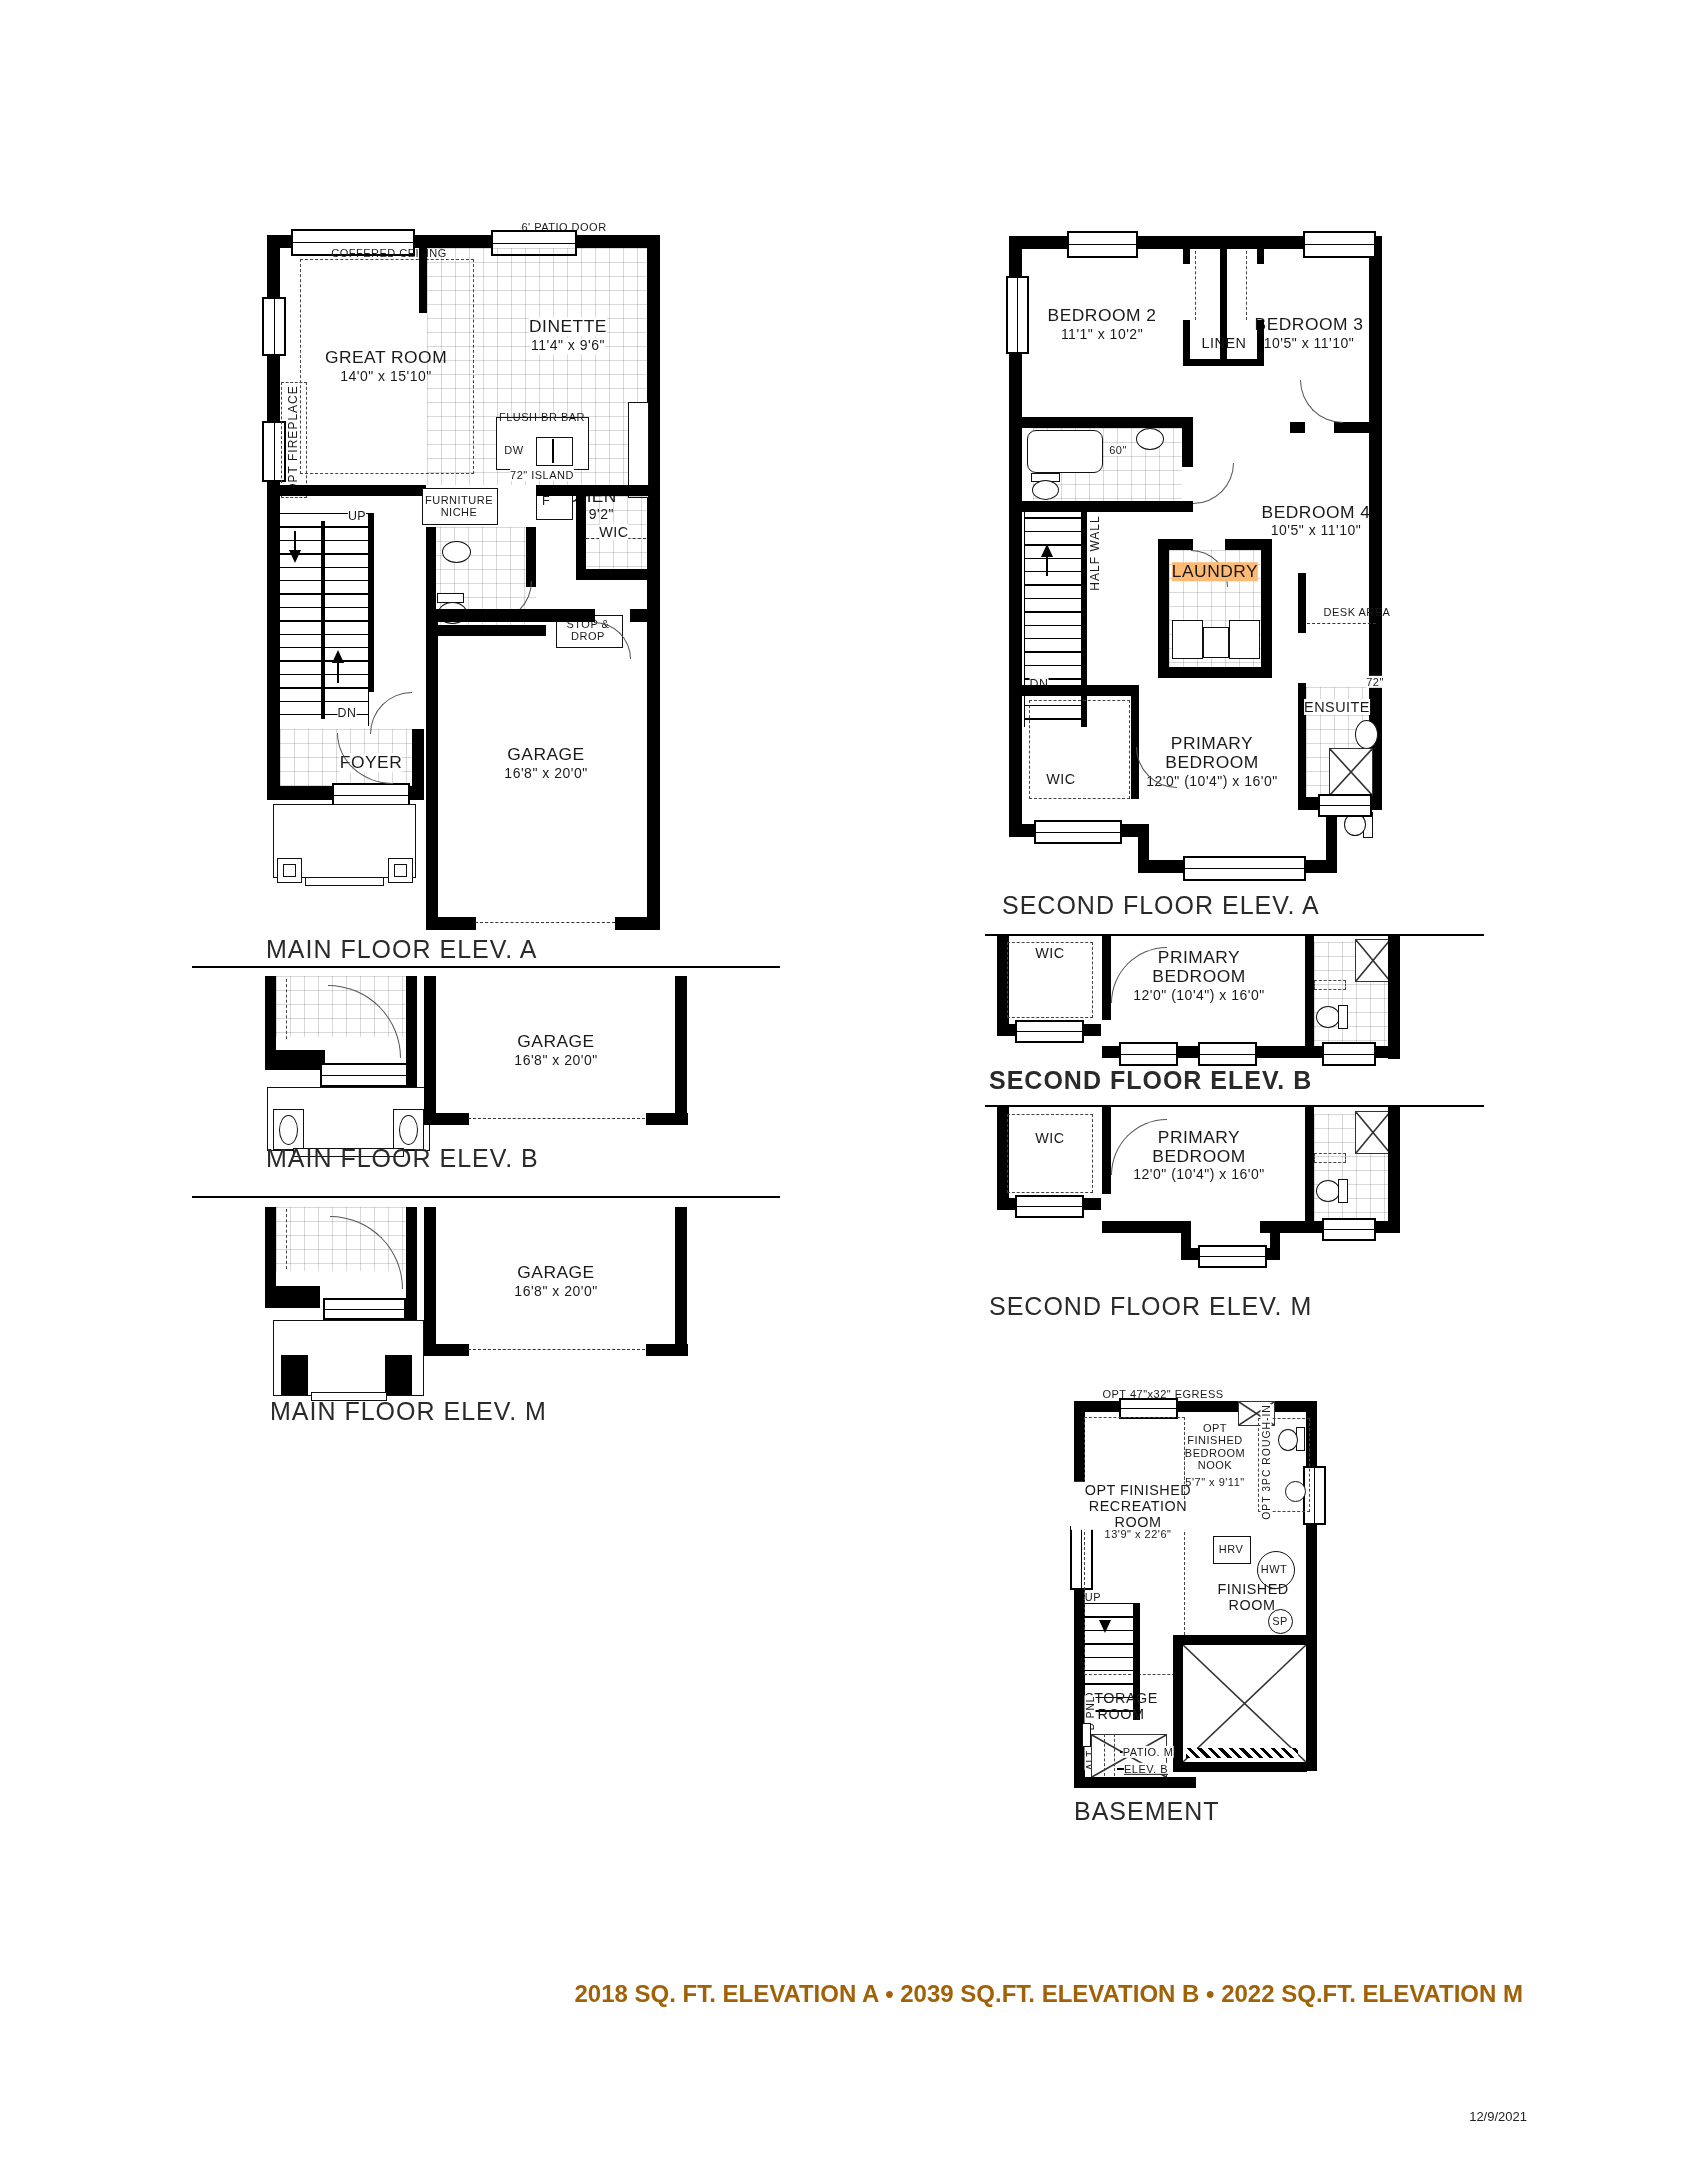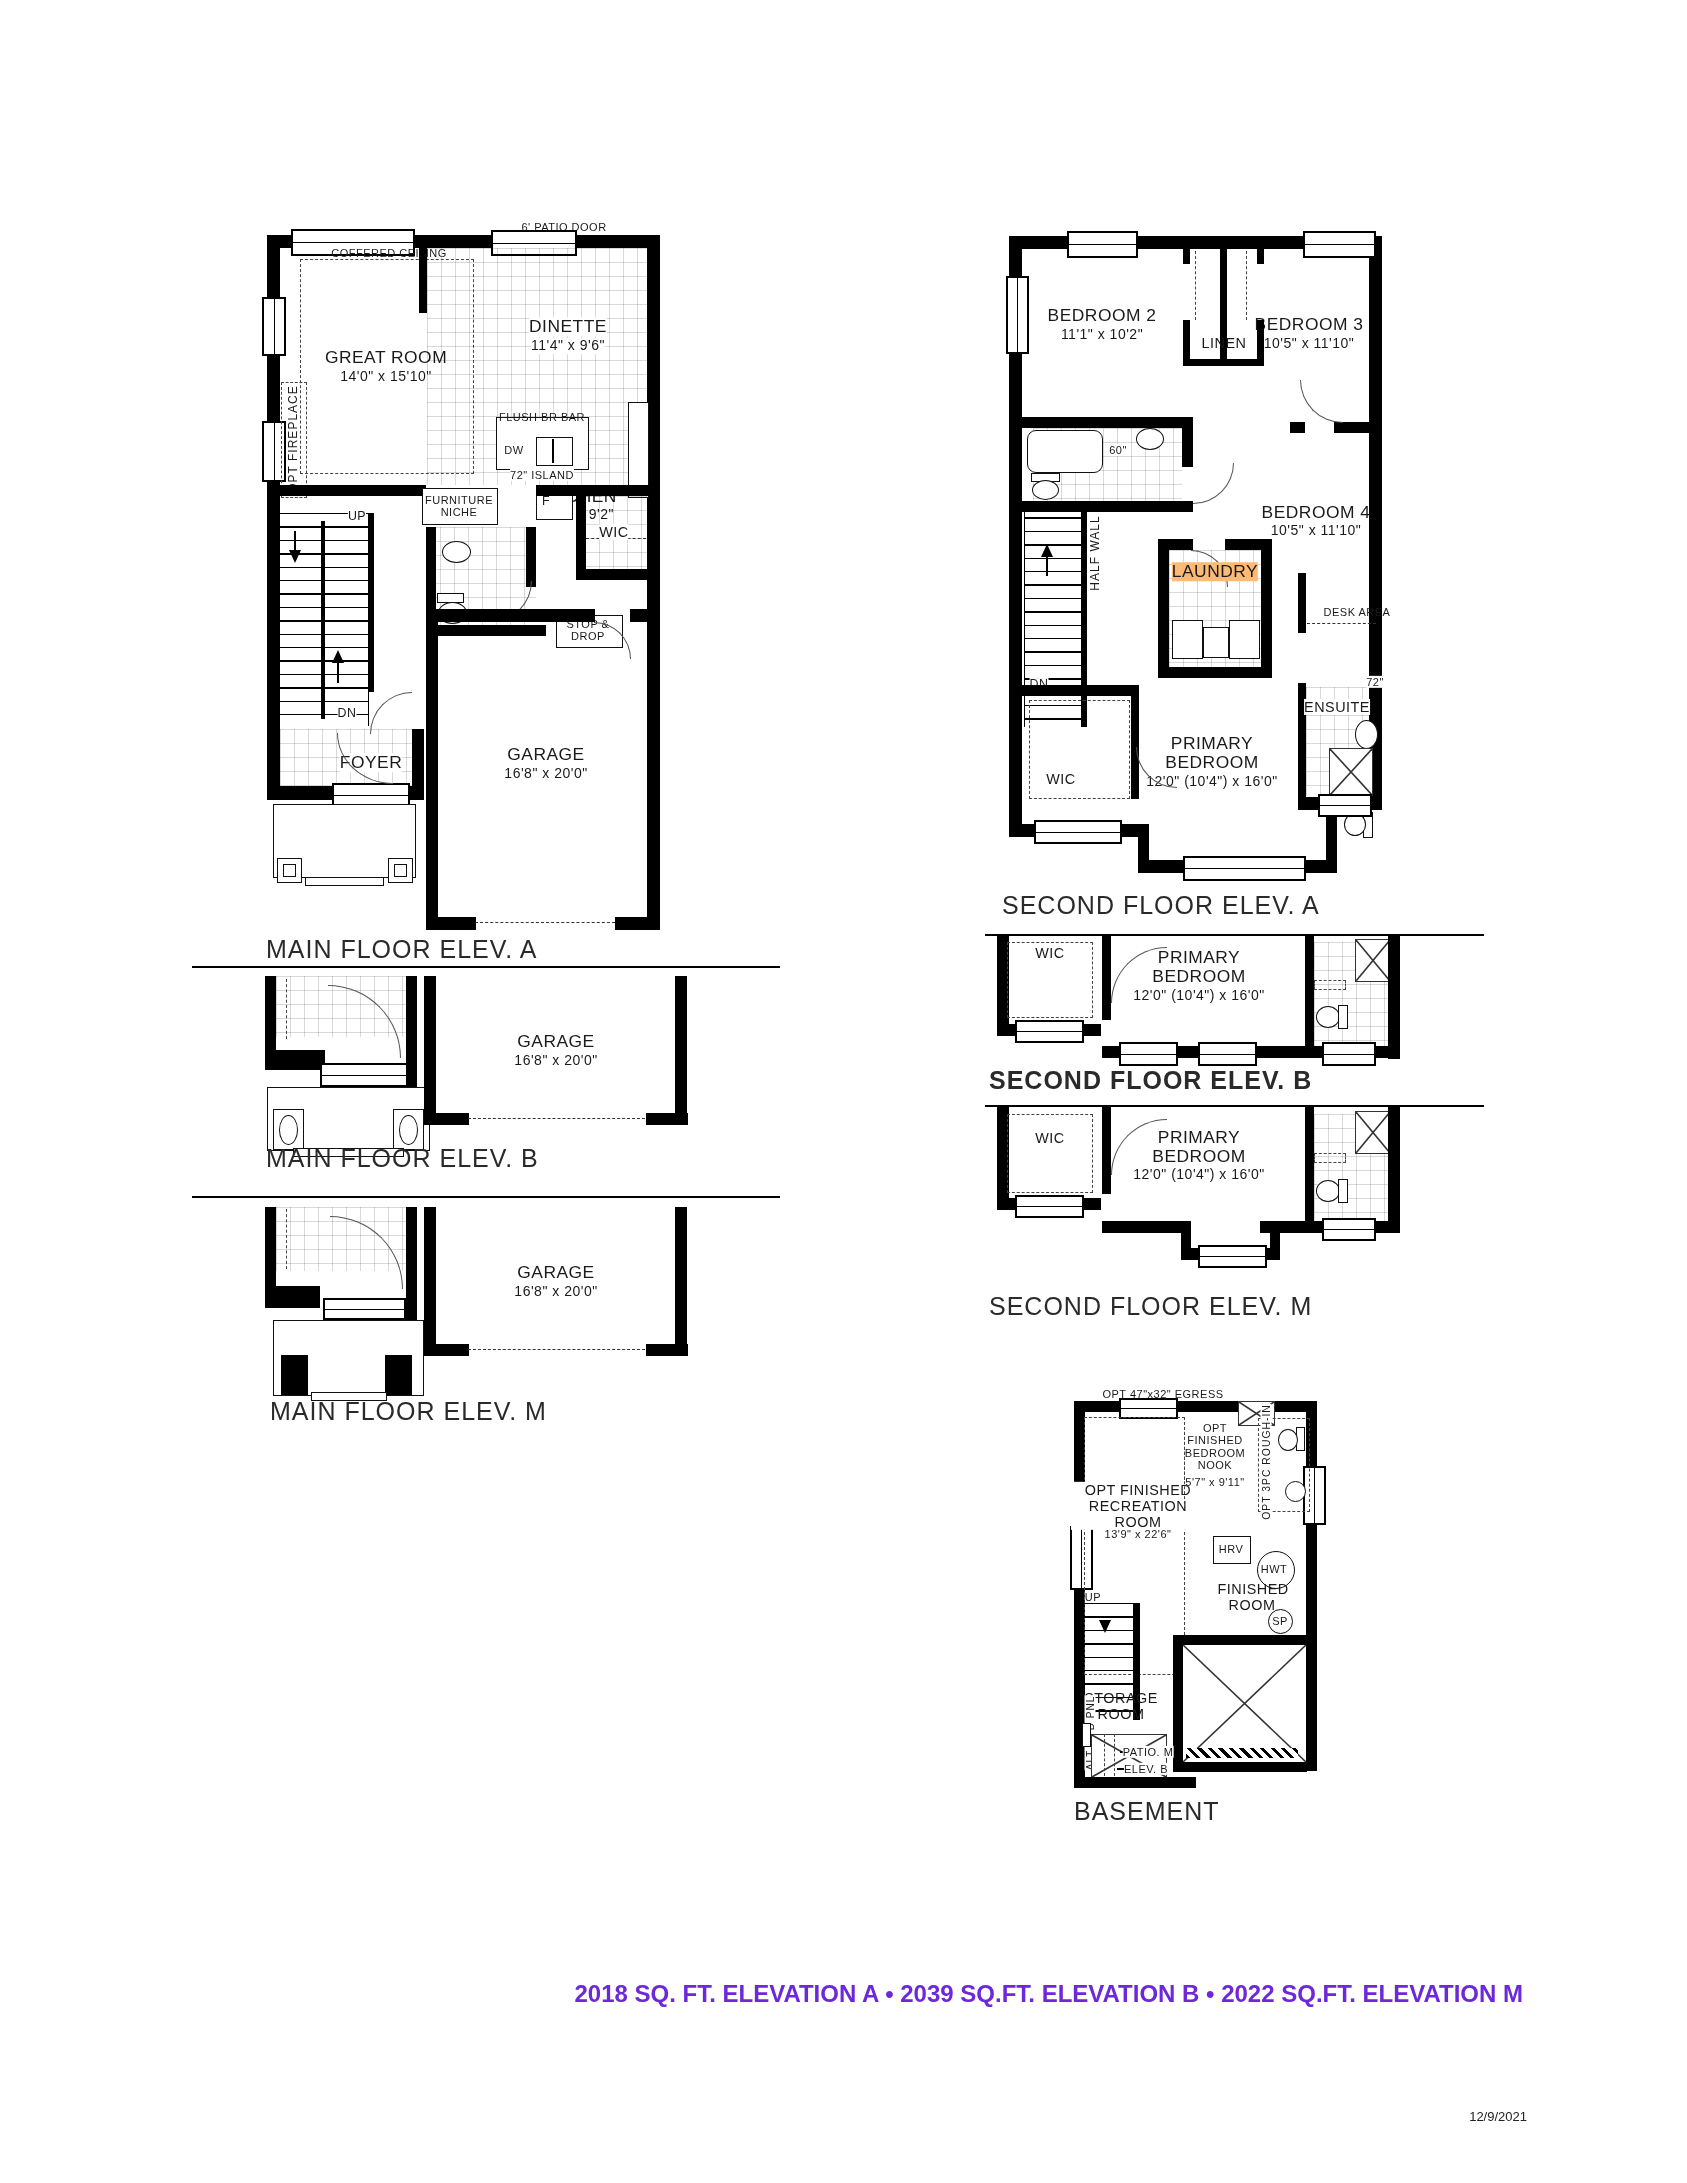--- a/index.html
+++ b/index.html
@@ -39,21 +39,21 @@
   .cutline{position:absolute;height:2px;background:#000;}
   .caption{position:absolute;font-size:25px;letter-spacing:1px;color:#2a2a2a;}
   .xbox{position:absolute;border:1.5px solid #333;background:#fff;}
   .xbox svg{width:100%;height:100%;display:block;}
   .xbox line{stroke:#333;stroke-width:1.6;vector-effect:non-scaling-stroke;}
   .tri-dn{position:absolute;width:0;height:0;border-left:6px solid transparent;border-right:6px solid transparent;border-top:13px solid #000;}
   .tri-up{position:absolute;width:0;height:0;border-left:6px solid transparent;border-right:6px solid transparent;border-bottom:13px solid #000;}
   #title-row{position:absolute;right:164px;top:1878px;display:flex;align-items:center;justify-content:flex-end;}
   .title-text{font-size:95px;font-weight:400;letter-spacing:1px;transform:scaleX(.84);transform-origin:center;color:#000;}
   .title-bar{width:5px;height:115px;background:#000;margin:0 13px;}
-  #subtitle{position:absolute;right:164px;top:1980px;font-size:24px;font-weight:bold;letter-spacing:0;color:#6d28d9;}
+  #subtitle{position:absolute;right:164px;top:1980px;font-size:24px;font-weight:bold;letter-spacing:0;color:#a16207;}
   #sheet-date{position:absolute;right:160px;top:2109px;font-size:13px;color:#222;}
 </style>
 </head>
 <body>
 
 <div id="sheet">
 
   <div class="plan" style="left:258px;top:223px;width:412px;height:744px;">
     <div class="lbl xxs" style="left:306px;top:4px;">6' PATIO DOOR</div>
 
@@ -432,21 +432,21 @@
       <svg viewBox="0 0 100 100" preserveAspectRatio="none">
           <line x1="0" y1="0" x2="100" y2="100"></line>
           <line x1="0" y1="100" x2="100" y2="0"></line>
         </svg>
     </div>
     <div class="dashv" style="left:40px;top:347px;height:42px;"></div>
     <div class="dashv" style="left:50px;top:347px;height:42px;"></div>
     <div class="w" style="left:56px;top:364px;width:15px;height:1.5px;"></div>
     <div class="lbl xxs" style="left:84px;top:365px;background:#fff;">PATIO. M</div>
     <div class="w" style="left:53px;top:381px;width:15px;height:1.5px;"></div>
-    <div class="lbl xxs" style="left:82px;top:382px;background:#fff;">ELEV. B</div>
+    <div class="lbl xxs" style="left:82px;top:382px;background:#fff;text-decoration:underline;">ELEV. B</div>
     <div class="w" style="left:10px;top:390px;width:122px;height:11px;"></div>
   </div>
   <div class="caption" style="left:1074px;top:1797px;">BASEMENT</div>
 
   <div id="subtitle">2018 SQ. FT. ELEVATION A • 2039 SQ.FT. ELEVATION B • 2022 SQ.FT. ELEVATION M</div>
   <div id="sheet-date">12/9/2021</div>
 
 </div>
 
 

